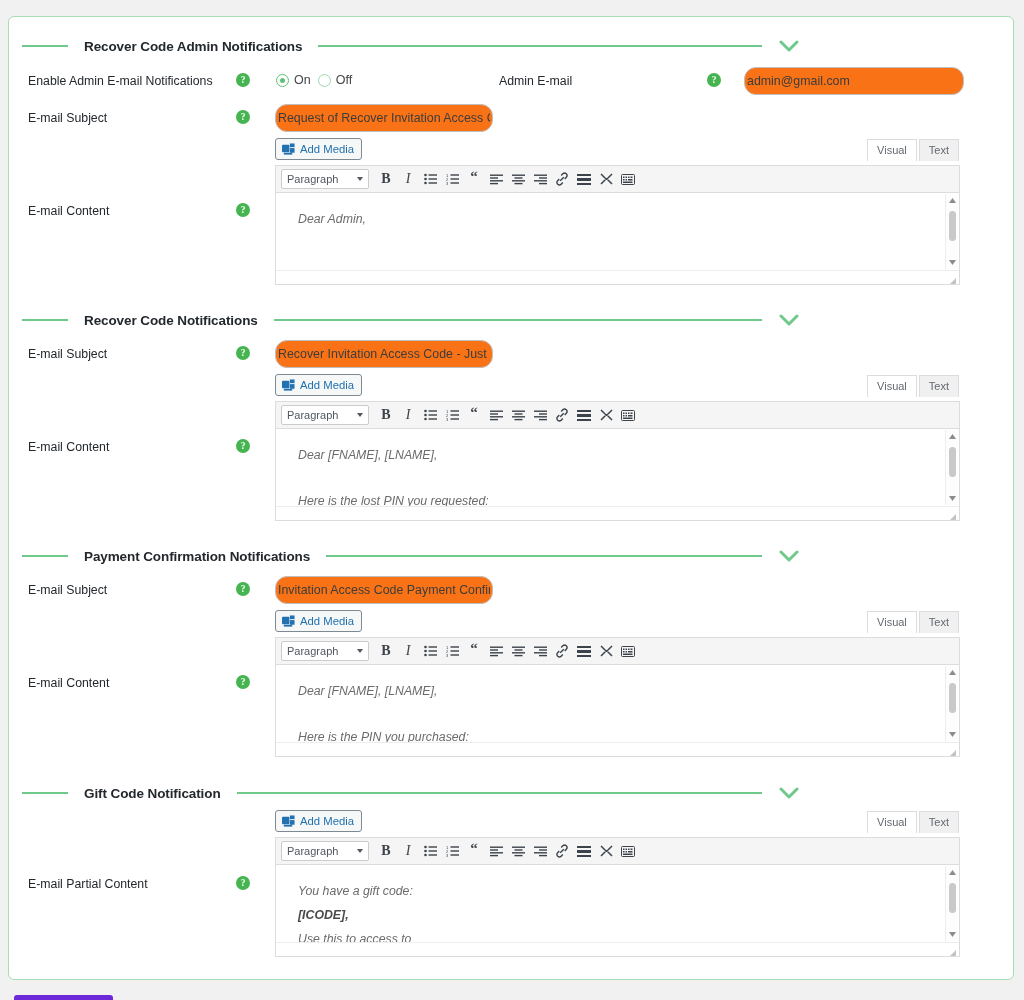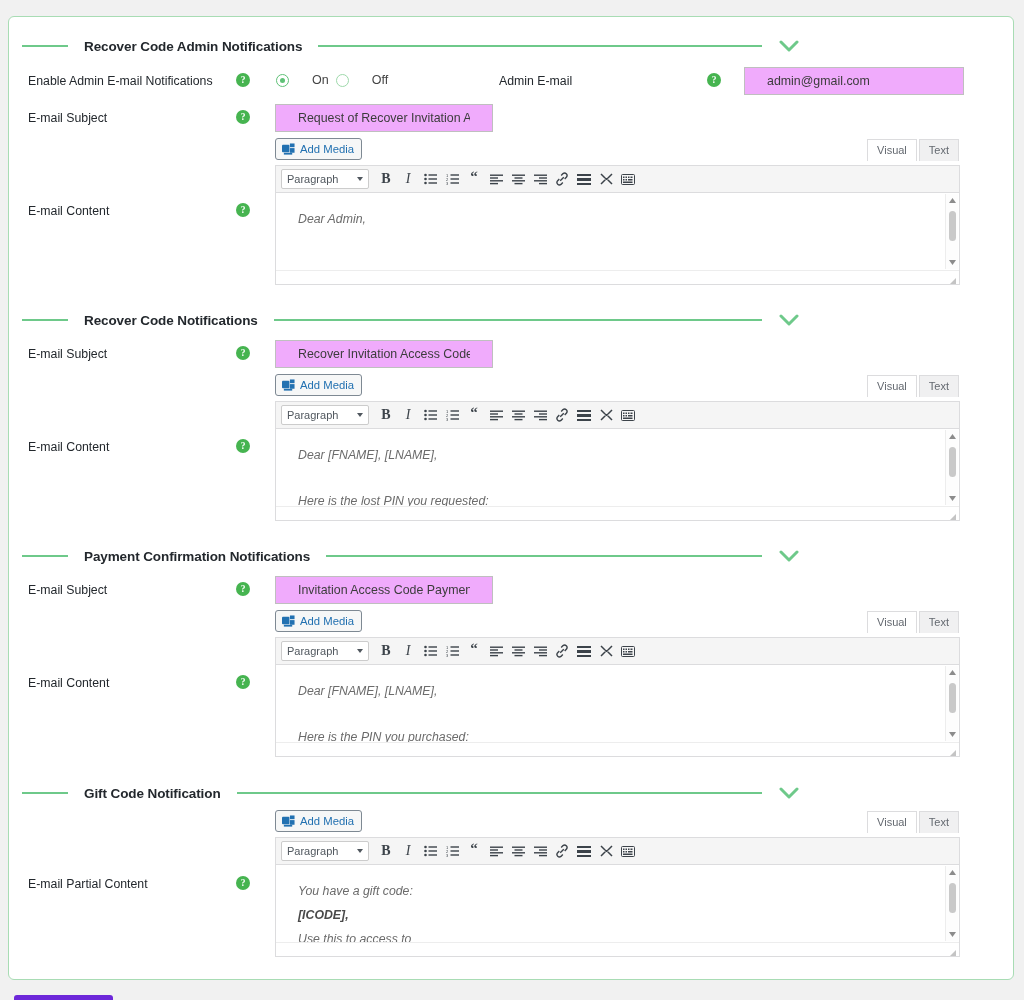--- a/index.html
+++ b/index.html
@@ -93,21 +93,21 @@
 
   
   .radio-group {
     position: absolute;
     display: flex;
     align-items: center;
     gap: 7px;
     font-size: 12.5px;
     color: #444;
   }
-  .radio-group .opt { display: flex; align-items: center; gap: 23px; cursor: pointer; }
+  .radio-group .opt { display: flex; align-items: center; gap: 5px; cursor: pointer; }
   .rad {
     width: 13px; height: 13px;
     border-radius: 50%;
     border: 1px solid #9ed9ab;
     background: #fff;
     display: inline-block;
     position: relative;
   }
   .rad.on { border-color: #5fc177; }
   .rad.on::after {
@@ -117,25 +117,25 @@
     width: 5px; height: 5px;
     border-radius: 50%;
     background: #5fc177;
   }
 
   
   .text-input {
     position: absolute;
     height: 28px;
     border: 1px solid #bfbfbf;
-    border-radius: 0;
-    background: #f0abfc;
+    border-radius: 12px;
+    background: #f97316;
     font-size: 12.4px;
     color: #3c3c3c;
-    padding: 0 22px;
+    padding: 0 2px;
     font-family: "Liberation Sans", sans-serif;
     outline: none;
   }
   .text-input::placeholder { color: #8a8a8a; }
 
   
   .editor { position: absolute; }
   .add-media {
     position: absolute;
     left: 0; top: 0;

